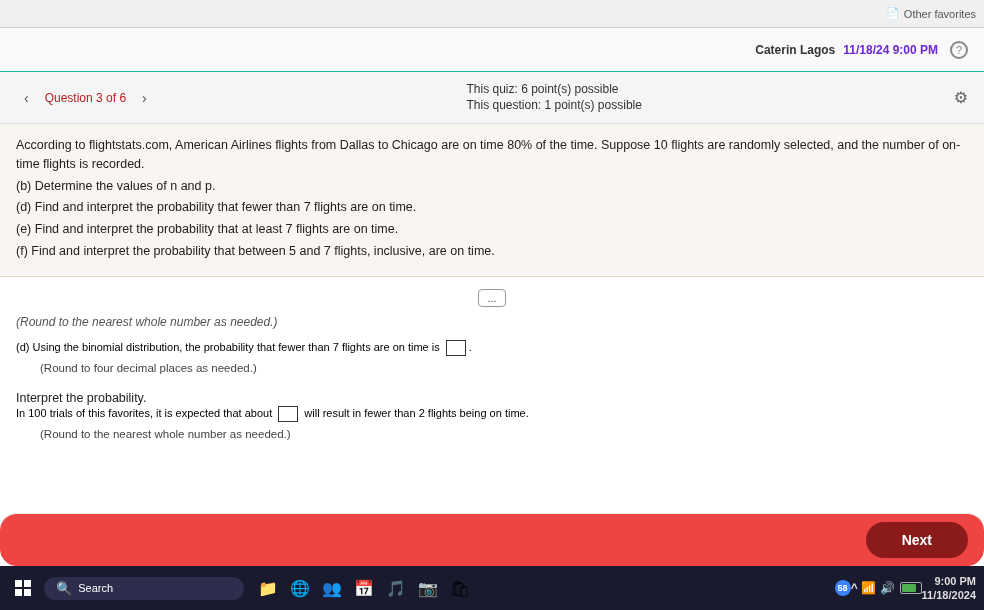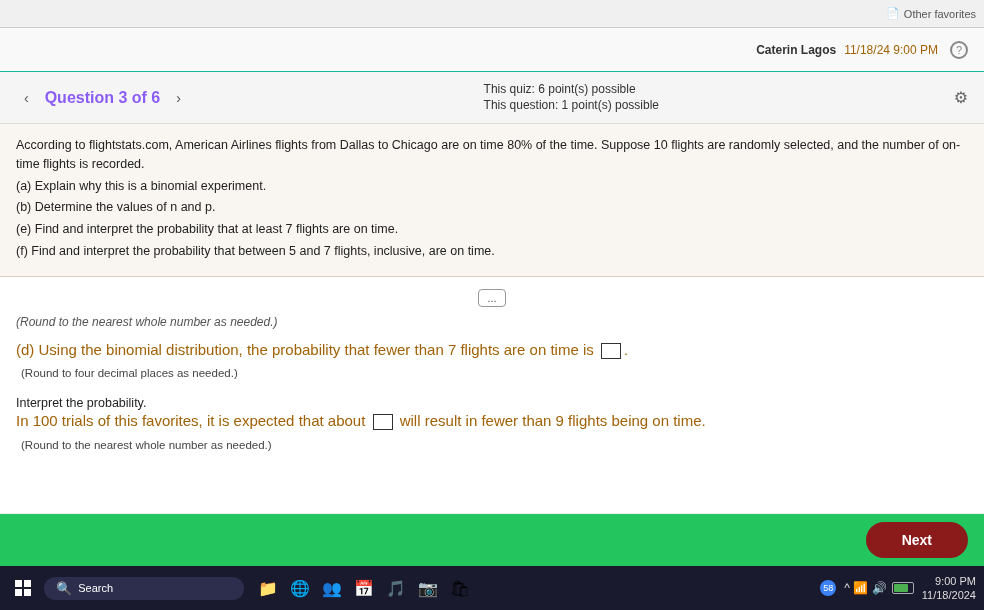--- a/index.html
+++ b/index.html
@@ -61,21 +61,22 @@
       align-items: center;
       gap: 8px;
     }
 
     .username {
       font-weight: bold;
       color: #333;
     }
 
     .datetime {
-      color: #a16207;
+      color: #6d28d9;
+      font-weight: bold;
     }
 
     .help-circle {
       width: 18px;
       height: 18px;
       border: 2px solid #888;
       border-radius: 50%;
       display: flex;
       align-items: center;
       justify-content: center;
@@ -105,23 +106,23 @@
     .nav-arrow {
       background: none;
       border: none;
       cursor: pointer;
       font-size: 14px;
       color: #555;
       padding: 4px 8px;
     }
 
     .question-label {
-      font-size: 16px;
-      font-weight: bold;
-      color: #8b5cf6;
+      font-size: 12px;
+      font-weight: normal;
+      color: #b91c1c;
     }
 
     .quiz-info {
       font-size: 12px;
       color: #333;
       text-align: left;
     }
 
     .quiz-info div {
       margin-bottom: 2px;
@@ -191,30 +192,30 @@
       color: #555;
       margin-bottom: 10px;
       font-style: italic;
     }
 
     .question-part {
       margin-bottom: 14px;
     }
 
     .question-part p {
-      font-size: 15px;
-      color: #a16207;
+      font-size: 11px;
+      color: #000000;
       line-height: 1.5;
       margin-bottom: 4px;
     }
 
     .question-part .note {
       font-size: 11.5px;
       color: #444;
-      margin-left: 5px;
+      margin-left: 24px;
     }
 
     .answer-box {
       display: inline-block;
       width: 20px;
       height: 16px;
       border: 1px solid #333;
       vertical-align: middle;
       margin: 0 3px;
     }
@@ -223,22 +224,23 @@
       font-size: 12.5px;
       color: #222;
       margin-bottom: 0;
     }
 
     
     .bottom-next-area {
       display: flex;
       justify-content: flex-end;
       padding: 8px 16px;
-      background: #22c55e;
+      background: #ef4444;
       border-top: 1px solid #eee;
+      border-radius: 17px;
     }
 
     .next-btn {
       background: #8B1A1A;
       color: white;
       border: none;
       border-radius: 20px;
       padding: 10px 36px;
       font-size: 14px;
       font-weight: bold;
@@ -312,21 +314,21 @@
     }
 
     .icon-shape {
       font-size: 16px;
     }
 
     .taskbar-right {
       margin-left: auto;
       display: flex;
       align-items: center;
-      gap: 8px;
+      font-weight: bold;
     }
 
     .system-tray {
       display: flex;
       align-items: center;
       gap: 4px;
     }
 
     .tray-icon {
       color: #ddd;
@@ -423,22 +425,22 @@
     <span class="settings-icon">
       <span>⚙</span>
     </span>
   </div>
 </div>
 
 <div class="main-content">
 
   <div class="question-text-block">
     <p>According to flightstats.com, American Airlines flights from Dallas to Chicago are on time 80% of the time. Suppose 10 flights are randomly selected, and the number of on-time flights is recorded.</p>
-    <p><span>(a) Explain why this is a binomial experiment.</span></p>
     <p><span>(b) Determine the values of n and p.</span></p>
+    <p><span>(d) Find and interpret the probability that fewer than 7 flights are on time.</span></p>
     <p><span>(e) Find and interpret the probability that at least 7 flights are on time.</span></p>
     <p><span>(f) Find and interpret the probability that between 5 and 7 flights, inclusive, are on time.</span></p>
   </div>
 
   <div class="question-scroll-area">
     <div class="scroll-hint">
       <button class="ellipsis-btn">
         <span>...</span>
       </button>
     </div>
@@ -452,21 +454,21 @@
       </p>
       <p class="note">(Round to four decimal places as needed.)</p>
     </div>
 
     <div class="interpret-text">Interpret the probability.</div>
 
     <div class="question-part">
       <p>
         <span>In 100 trials of this favorites, it is expected that about</span>
         <span class="answer-box"></span>
-        <span>will result in fewer than 9 flights being on time.</span>
+        <span>will result in fewer than 2 flights being on time.</span>
       </p>
       <p class="note">(Round to the nearest whole number as needed.)</p>
     </div>
 
   </div>
 
   <div class="bottom-next-area">
     <button class="next-btn">
       <span>Next</span>
     </button>

